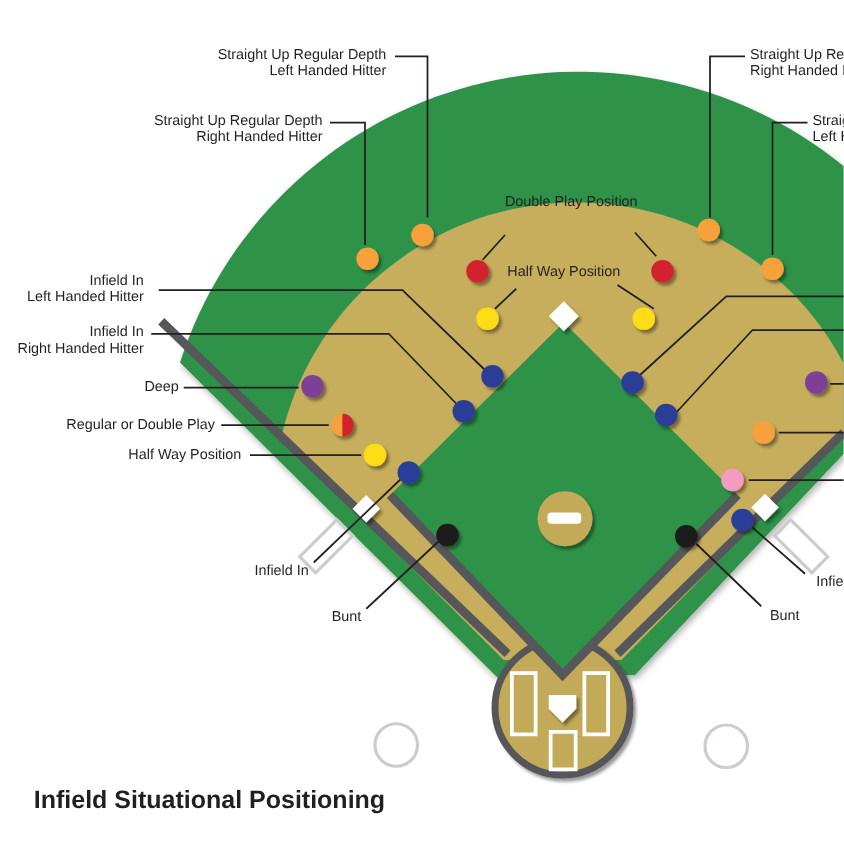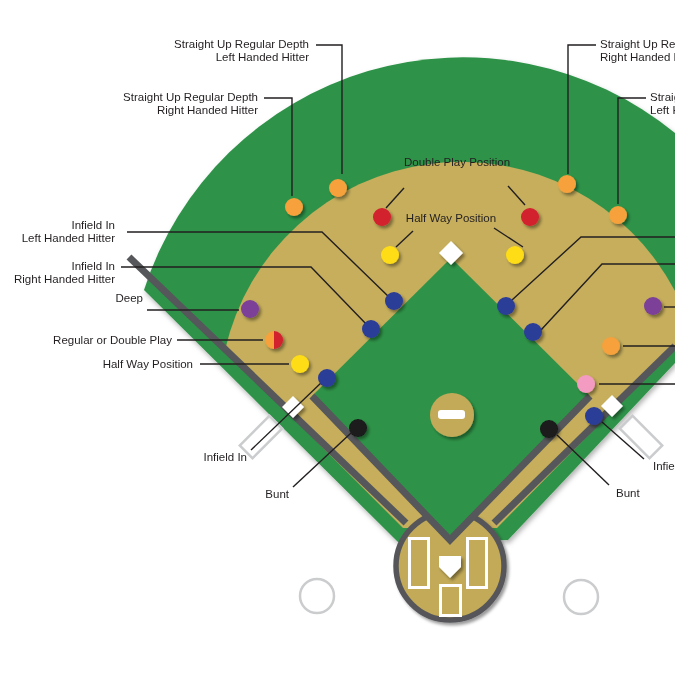--- a/index.html
+++ b/index.html
@@ -126,21 +126,21 @@
   <span>Half Way Position</span>
 </div>
 <div class="lbl r" style="right:560px;top:219px;">
   <span>Infield In</span>
   <span>Left Handed Hitter</span>
 </div>
 <div class="lbl r" style="right:560px;top:260px;">
   <span>Infield In</span>
   <span>Right Handed Hitter</span>
 </div>
-<div class="lbl r" style="right:532px;top:292px;margin-left:22px;">
+<div class="lbl r" style="right:532px;top:304px;margin-left:22px;">
   <span>Deep</span>
 </div>
 <div class="lbl r" style="right:503px;top:334px;">
   <span>Regular or Double Play</span>
 </div>
 <div class="lbl r" style="right:482px;top:358px;">
   <span>Half Way Position</span>
 </div>
 <div class="lbl r" style="right:428px;top:451px;">
   <span>Infield In</span>
@@ -156,14 +156,15 @@
   <span>Straight Up Regular Depth</span>
   <span>Left Handed Hitter</span>
 </div>
 <div class="lbl" style="left:653px;top:460px;">
   <span>Infield In</span>
 </div>
 <div class="lbl" style="left:616px;top:487px;">
   <span>Bunt</span>
 </div>
 
+<div id="title">Infield Situational Positioning</div>
 
 </div>
 
 </body></html>

